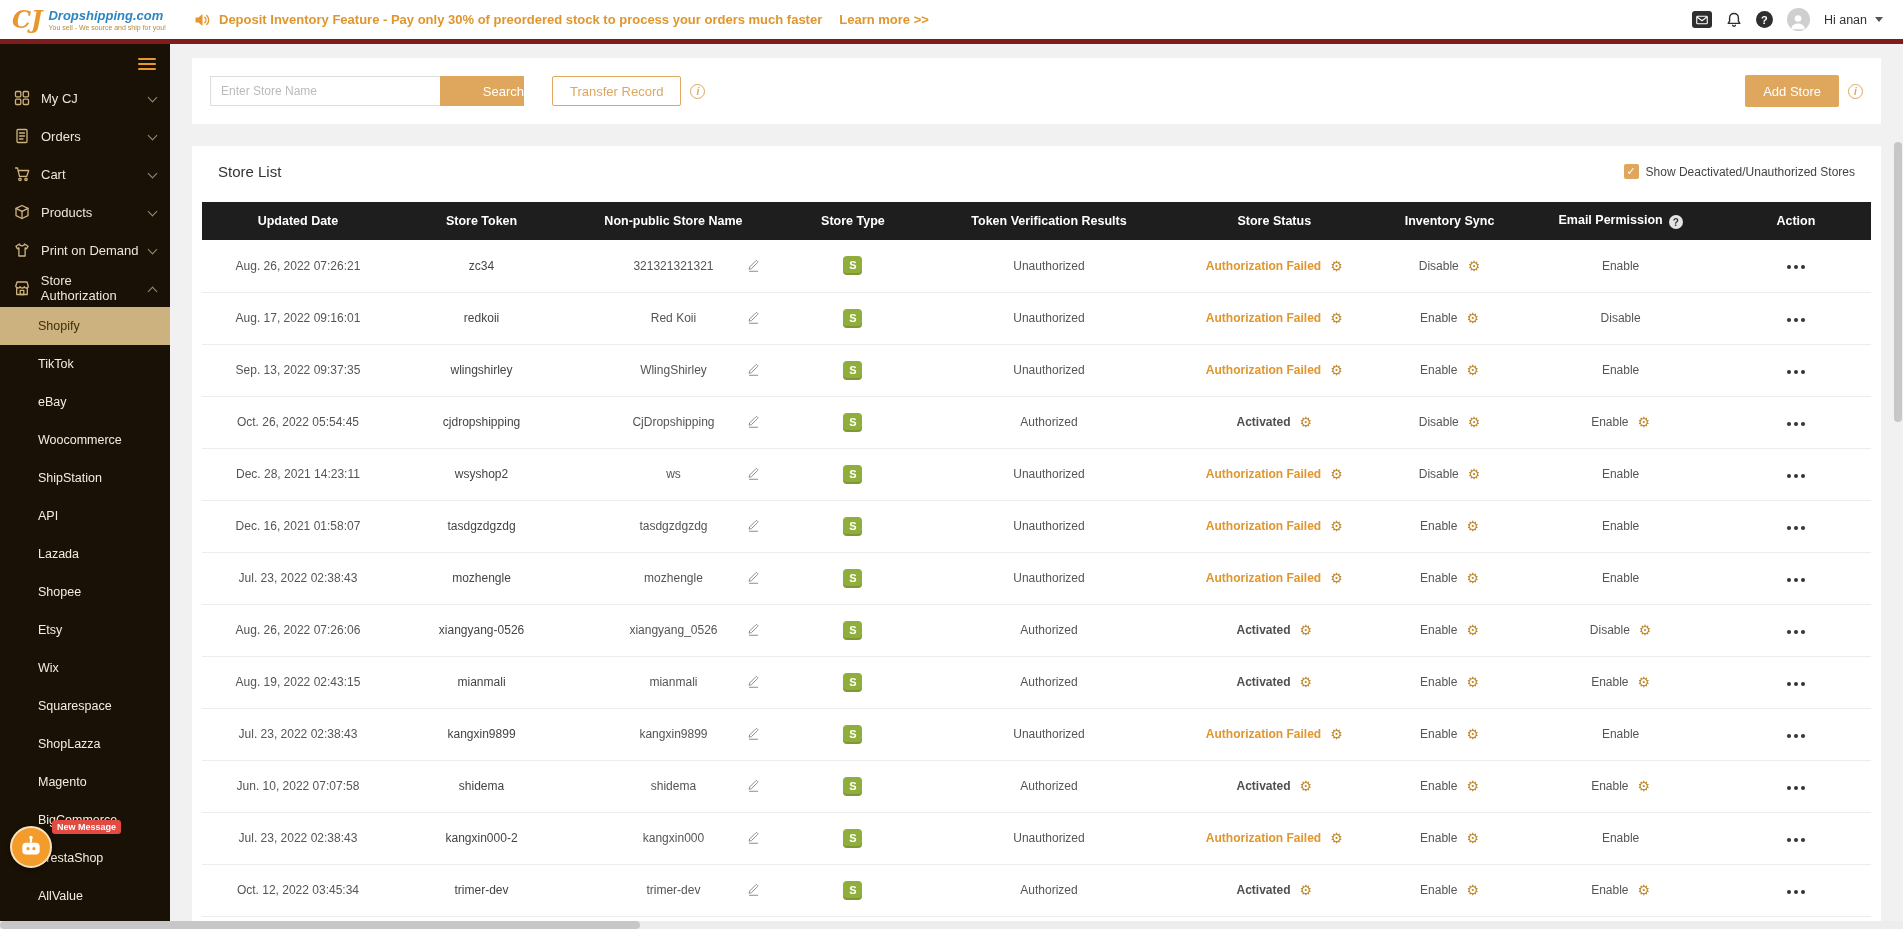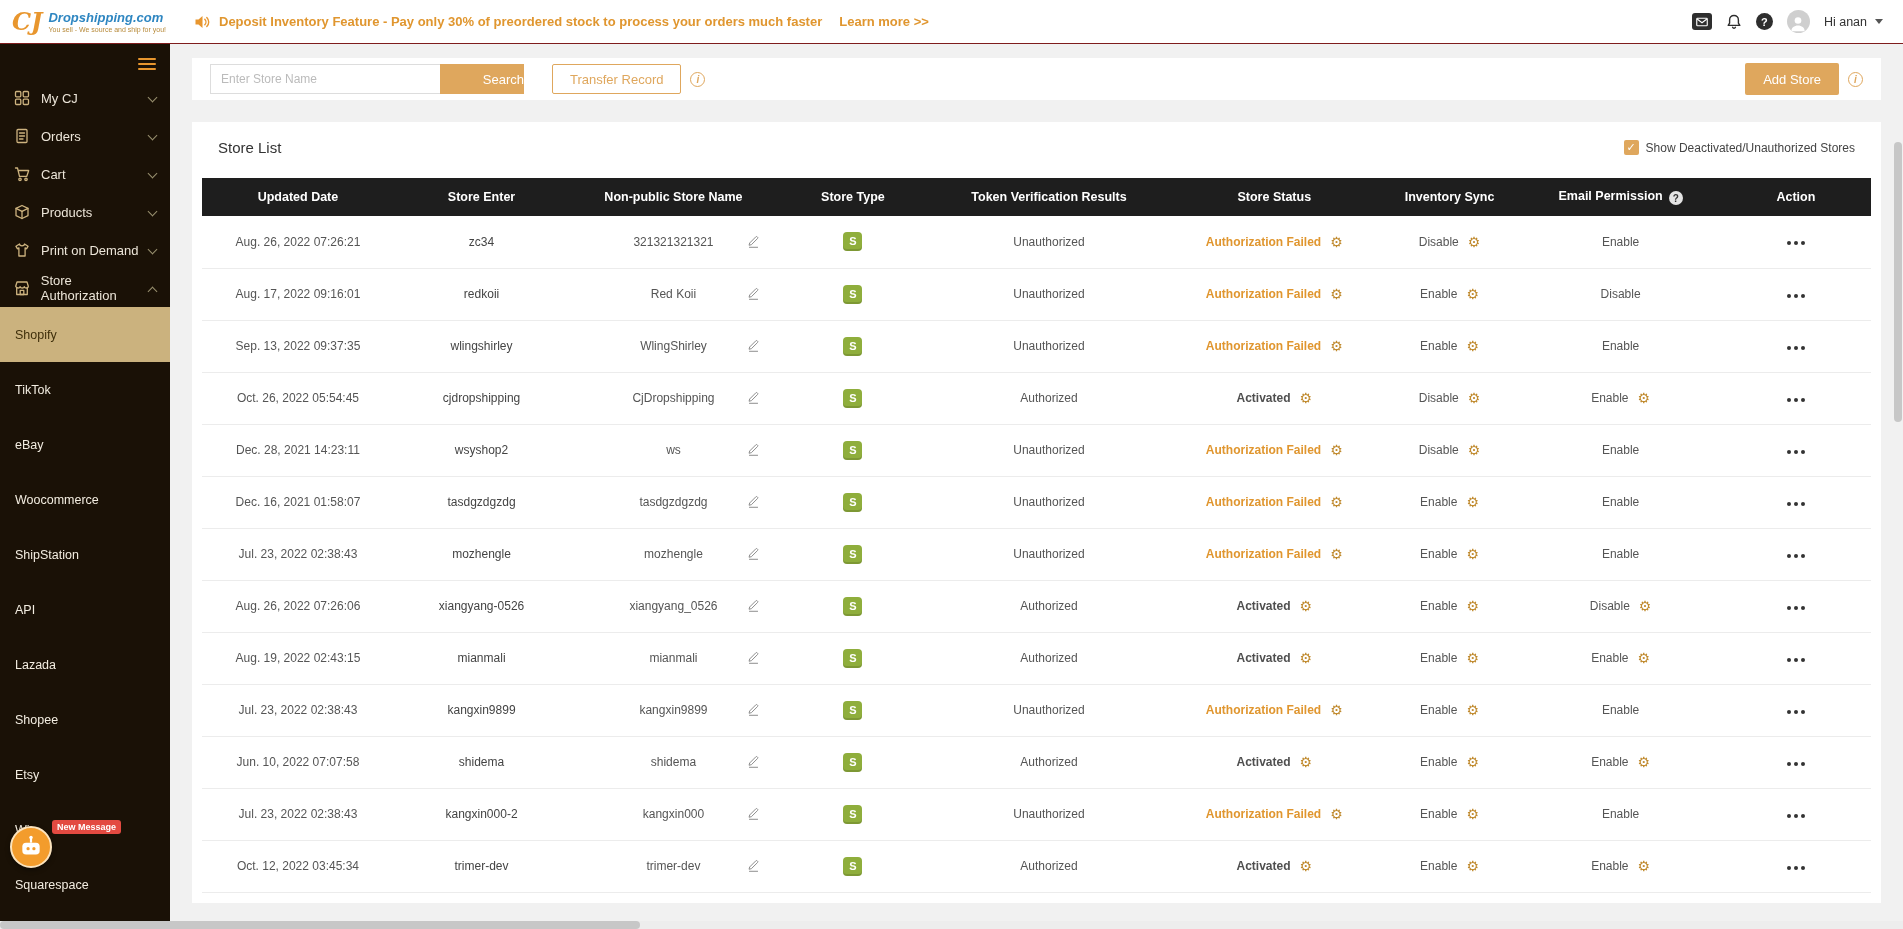--- a/index.html
+++ b/index.html
@@ -2,21 +2,21 @@
 <html style="--accent: #dfa75d; --fail: #e0962f; --shopify: #8fae3c; --sidebar-bg: #1a1106; --active-bg: #cbb27e; --thead-bg: #1e1e1e; --badge-red: #e34a41;"><head>
 <meta charset="utf-8">
 <style>
   * { box-sizing: border-box; margin: 0; padding: 0; }
   html,body { width:1903px; height:929px; overflow:hidden; background:#f1f1f1;
     font-family:"Liberation Sans","DejaVu Sans",sans-serif; }
 
   
   .topbar { position:fixed; top:0; left:0; right:0; height:44px; background:#fff;
     display:flex; align-items:center; padding:0 20px 0 12px; z-index:20;
-    border-bottom:1px solid #7f1d1d; }
+    border-bottom:5px solid #7f1d1d; }
   .logo { display:flex; align-items:center; gap:6px; width:168px; cursor:pointer; }
   .cj-mark { font-family:"DejaVu Serif",serif; font-style:italic; font-weight:bold;
     color:#e8962e; font-size:24px; line-height:1; }
   .logo-text .brand { color:#2e86c1; font-weight:bold; font-style:italic; font-size:13px; }
   .logo-text .tagline { font-size:7px; color:#b78a3a; margin-top:1px; }
   .announcement { display:flex; align-items:center; gap:9px; margin-left:14px; }
   .ann-text { color:var(--fail,#e0962f); font-size:13px; font-weight:600; }
   .ann-link { color:var(--fail,#e0962f); font-size:13px; font-weight:700; cursor:pointer; margin-left:8px; }
   .topbar-right { margin-left:auto; display:flex; align-items:center; gap:14px; }
   .icon-btn { width:20px; height:17px; background:#2e2e2e; border-radius:3px;
@@ -35,35 +35,35 @@
     background:var(--sidebar-bg,#1a1106); z-index:10; overflow:hidden; }
   .hamburger { display:flex; justify-content:flex-end; padding:13px 14px 8px 0; cursor:pointer; }
   .nav-item { height:38px; display:flex; align-items:center; padding:0 13px 0 14px;
     color:#ece5d8; font-size:13px; cursor:pointer; }
   .nav-ic { width:18px; margin-right:9px; color:#cdb37f; display:flex; align-items:center; }
   .chev { margin-left:auto; width:8px; height:8px; display:block; }
   .chev::after { content:""; display:block; width:6px; height:6px;
     border-right:1.5px solid #99906f; border-bottom:1.5px solid #99906f;
     transform:rotate(45deg); margin-top:0px; }
   .nav-item.expanded .chev::after { transform:rotate(-135deg); margin-top:4px; }
-  .sub-item { height:55px; display:flex; align-items:center; padding-left:15px;
+  .sub-item { height:38px; display:flex; align-items:center; padding-left:38px;
     color:#f3ede1; font-size:12.5px; cursor:pointer; }
   .sub-item.active { background:var(--active-bg,#cbb27e); color:#3f2f0b; }
 
   .chat-widget { position:absolute; left:10px; top:782px; z-index:15; }
   .chat-circle { width:42px; height:42px; border-radius:50%; background:#f39c2c;
     border:2px solid #fbe3bd; display:flex; align-items:center; justify-content:center; cursor:pointer;
     box-shadow:0 2px 5px rgba(0,0,0,.4); }
   .chat-badge { position:absolute; left:42px; top:-6px; background:var(--badge-red,#e34a41);
     color:#fff; font-size:9px; padding:2px 5px; border-radius:3px; white-space:nowrap; font-weight:bold; }
 
   
   .main { position:fixed; top:44px; left:170px; right:0; bottom:0; overflow:hidden;
     padding:14px 22px 0 22px; }
-  .toolbar { background:#fff; height:42px; display:flex; align-items:center; padding:0 18px; }
+  .toolbar { background:#fff; height:66px; display:flex; align-items:center; padding:0 18px; }
   .search-input { width:230px; height:30px; border:1px solid #ddd; border-right:none;
     padding:0 10px; font-size:12px; color:#333; outline:none; background:#fff; }
   .search-input::placeholder { color:#bbb; }
   .search-btn { height:30px; width:84px; background:var(--accent,#dfa75d); color:#fff;
     border:none; font-size:13px; cursor:pointer;text-align:right; }
   .transfer-btn { margin-left:28px; height:30px; padding:0 17px; background:#fff;
     border:1px solid var(--accent,#dfa75d); color:var(--accent,#dfa75d); font-size:13px;
     border-radius:2px; cursor:pointer; }
   .info-circle { width:15px; height:15px; border-radius:50%; border:1px solid var(--accent,#dfa75d);
     color:var(--accent,#dfa75d); font-size:10px; font-style:italic; font-weight:bold;
@@ -284,21 +284,21 @@
       <div class="panel-title">Store List</div>
       <label class="filter">
         <span class="cb">✓</span>
         <span>Show Deactivated/Unauthorized Stores</span>
       </label>
     </div>
     <table id="store-table">
       <thead>
           <tr id="table-head-row">
             <th>Updated Date</th>
-            <th>Store Enter</th>
+            <th>Store Token</th>
             <th>Non-public Store Name</th>
             <th>Store Type</th>
             <th>Token Verification Results</th>
             <th>Store Status</th>
             <th>Inventory Sync</th>
             <th>Email Permission<span class="help-badge">?</span></th>
             <th>Action</th>
           </tr>
         </thead>
       <tbody id="table-body">

